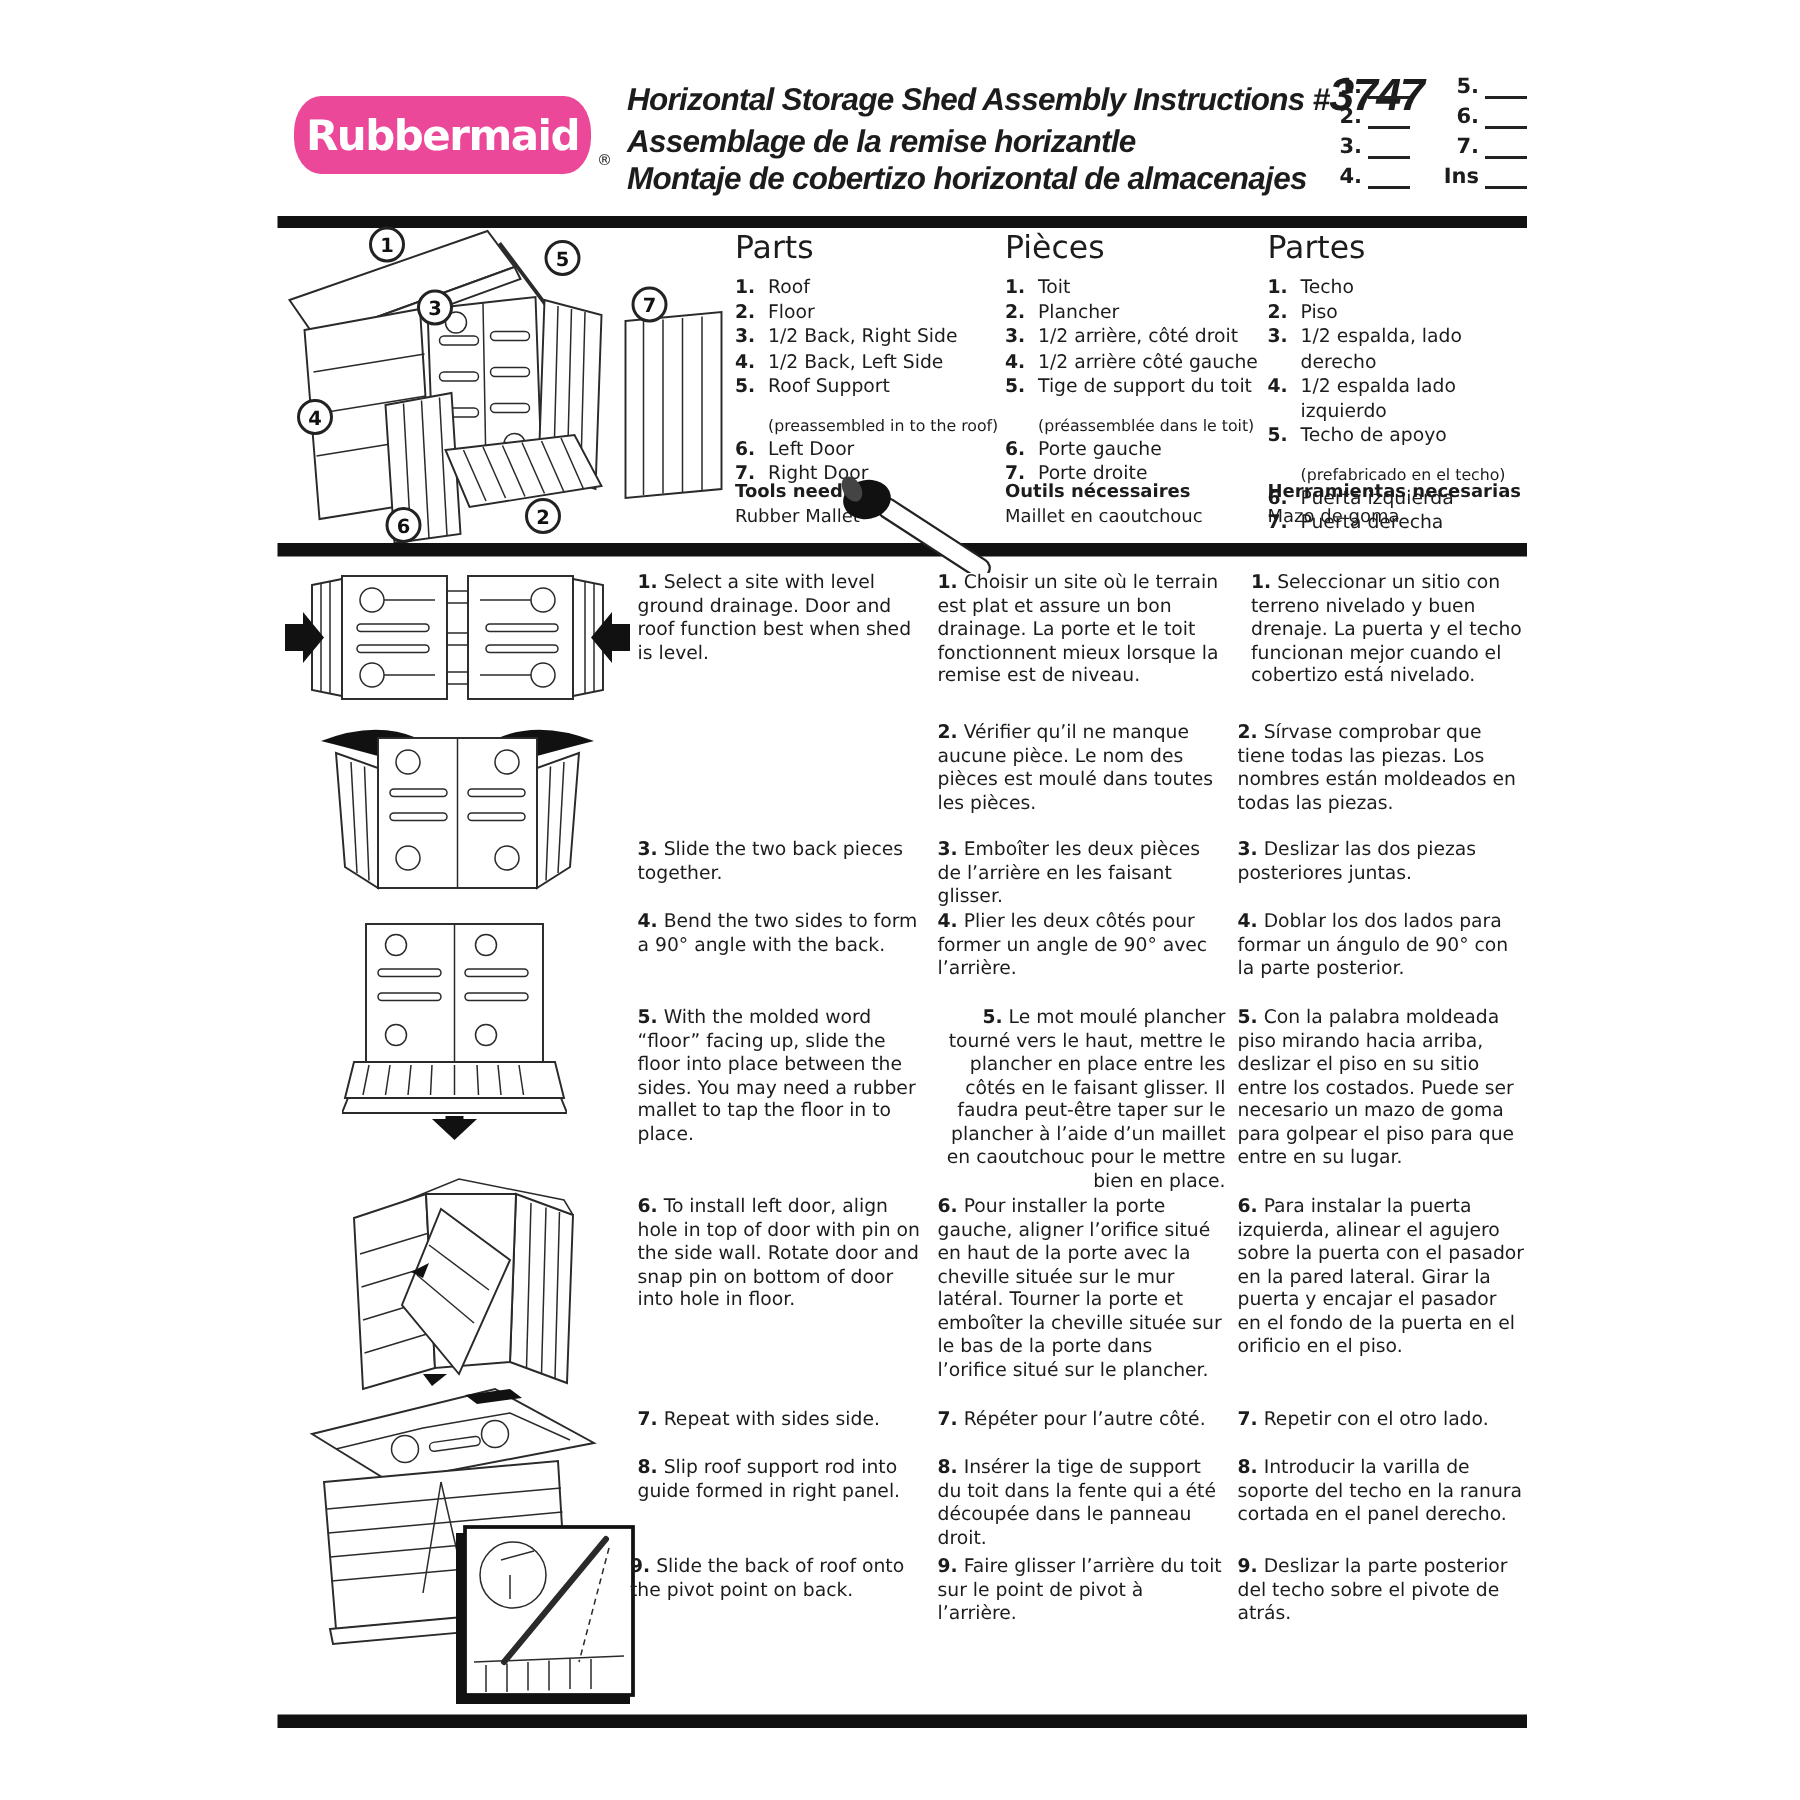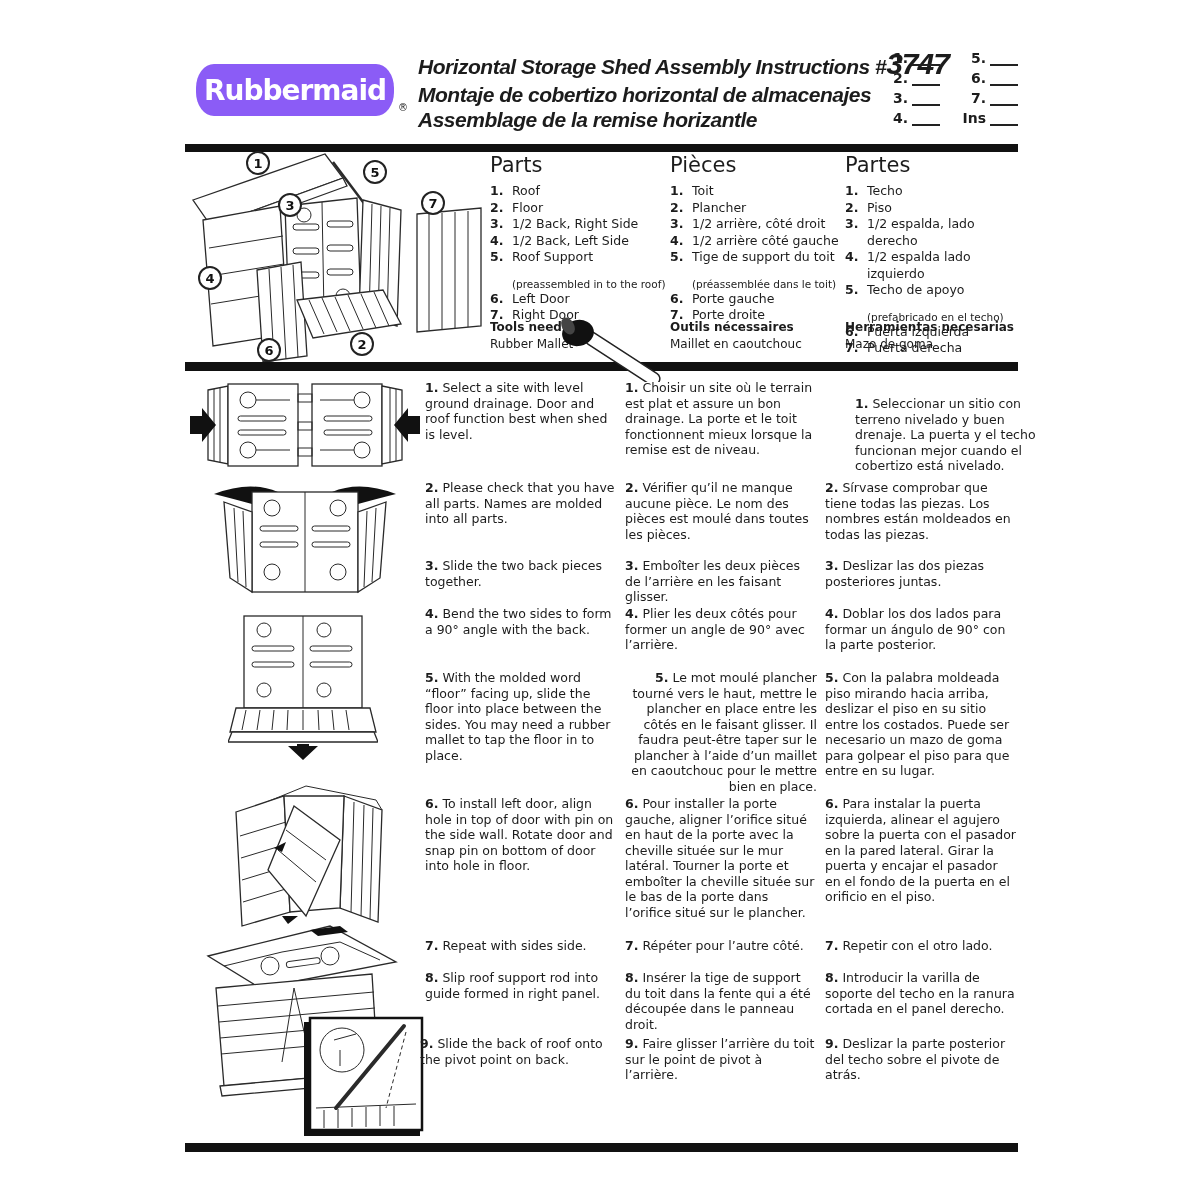--- a/index.html
+++ b/index.html
@@ -1,20 +1,20 @@
 <!DOCTYPE html>
 <html><head>
 <meta charset="utf-8">
 <style>
   html,body{margin:0;padding:0;background:#e8e8e8;}
   .page{position:relative;width:1200px;height:1200px;background:#ffffff;
         font-family:"DejaVu Sans","Liberation Sans",sans-serif;color:#1c1c1c;overflow:hidden;}
   .abs{position:absolute;}
   
-  .logo{left:196px;top:64px;width:198px;height:52px;background:#8b5cf6;border-radius:18px/24px;
+  .logo{left:196px;top:64px;width:198px;height:52px;background:#ec4899;border-radius:18px/24px;
         display:flex;align-items:center;justify-content:center;}
   .logo span{color:#fff;font-weight:bold;font-size:28px;letter-spacing:-1px;}
   .regmark{left:398px;top:102px;font-size:10px;}
   .titleblock{left:418px;top:46px;width:480px;line-height:1.2;}
   .titleblock .t{font-family:"Liberation Sans",sans-serif;font-style:italic;font-weight:bold;
                  font-size:21px;white-space:nowrap;letter-spacing:-0.5px;}
   .model{font-size:30px;letter-spacing:-1px;}
   .checklist{left:893px;top:50px;width:125px;font-size:14px;font-weight:600;}
   .checklist .row{display:flex;justify-content:space-between;margin-bottom:4px;}
   .checklist .cell{display:flex;align-items:flex-end;}
@@ -45,22 +45,22 @@
 
 <div class="page">
 
   <div class="abs logo">
     <span>Rubbermaid</span>
   </div>
   <div class="abs regmark">®</div>
 
   <div class="abs titleblock">
     <div class="t"><span>Horizontal Storage Shed Assembly Instructions #</span><span class="model">3747</span></div>
+    <div class="t">Assemblage de la remise horizantle</div>
     <div class="t">Montaje de cobertizo horizontal de almacenajes</div>
-    <div class="t">Assemblage de la remise horizantle</div>
   </div>
 
   <div class="abs checklist">
     <div class="row">
       <span class="cell">
           <span>1.</span>
           <span class="blank"></span>
         </span>
       <span class="cell">
           <span>5.</span>
@@ -426,40 +426,39 @@
     <polyline class="sthin" points="126,186 226,182"></polyline>
     <line class="sthin" x1="134" y1="188" x2="134" y2="206"></line>
       <line class="sthin" x1="148" y1="187" x2="148" y2="206"></line>
     <line class="sthin" x1="162" y1="186" x2="162" y2="205"></line>
       <line class="sthin" x1="176" y1="185" x2="176" y2="205"></line>
     <line class="sthin" x1="190" y1="184" x2="190" y2="204"></line>
       <line class="sthin" x1="204" y1="184" x2="204" y2="204"></line>
   </svg>
 
   <p class="step" style="left:425px;top:380px;"><b>1.</b> <span>Select a site with level ground drainage. Door and roof function best when shed is level.</span></p>
-  <p class="step" style="left:425px;top:480px;"><b>2.</b> <span>Please check that you have all parts. Names are molded into all parts.</span></p>
   <p class="step" style="left:425px;top:558px;"><b>3.</b> <span>Slide the two back pieces together.</span></p>
   <p class="step" style="left:425px;top:606px;"><b>4.</b> <span>Bend the two sides to form a 90° angle with the back.</span></p>
   <p class="step" style="left:425px;top:670px;"><b>5.</b> <span>With the molded word “floor” facing up, slide the floor into place between the sides. You may need a rubber mallet to tap the floor in to place.</span></p>
   <p class="step" style="left:425px;top:796px;"><b>6.</b> <span>To install left door, align hole in top of door with pin on the side wall. Rotate door and snap pin on bottom of door into hole in floor.</span></p>
   <p class="step" style="left:425px;top:938px;"><b>7.</b> <span>Repeat with sides side.</span></p>
   <p class="step" style="left:425px;top:970px;"><b>8.</b> <span>Slip roof support rod into guide formed in right panel.</span></p>
   <p class="step" style="left:420px;top:1036px;"><b>9.</b> <span>Slide the back of roof onto the pivot point on back.</span></p>
 
   <p class="step" style="left:625px;top:380px;"><b>1.</b> <span>Choisir un site où le terrain est plat et assure un bon drainage. La porte et le toit fonctionnent mieux lorsque la remise est de niveau.</span></p>
   <p class="step" style="left:625px;top:480px;"><b>2.</b> <span>Vérifier qu’il ne manque aucune pièce. Le nom des pièces est moulé dans toutes les pièces.</span></p>
   <p class="step" style="left:625px;top:558px;"><b>3.</b> <span>Emboîter les deux pièces de l’arrière en les faisant glisser.</span></p>
   <p class="step" style="left:625px;top:606px;"><b>4.</b> <span>Plier les deux côtés pour former un angle de 90° avec l’arrière.</span></p>
   <p class="step" style="left:625px;top:670px;text-align:right;"><b>5.</b> <span>Le mot moulé plancher tourné vers le haut, mettre le plancher en place entre les côtés en le faisant glisser. Il faudra peut-être taper sur le plancher à l’aide d’un maillet en caoutchouc pour le mettre bien en place.</span></p>
   <p class="step" style="left:625px;top:796px;"><b>6.</b> <span>Pour installer la porte gauche, aligner l’orifice situé en haut de la porte avec la cheville située sur le mur latéral. Tourner la porte et emboîter la cheville située sur le bas de la porte dans l’orifice situé sur le plancher.</span></p>
   <p class="step" style="left:625px;top:938px;"><b>7.</b> <span>Répéter pour l’autre côté.</span></p>
   <p class="step" style="left:625px;top:970px;"><b>8.</b> <span>Insérer la tige de support du toit dans la fente qui a été découpée dans le panneau droit.</span></p>
   <p class="step" style="left:625px;top:1036px;"><b>9.</b> <span>Faire glisser l’arrière du toit sur le point de pivot à l’arrière.</span></p>
 
-  <p class="step" style="left:855px;top:380px;margin-top:16px;"><b>1.</b> <span>Seleccionar un sitio con terreno nivelado y buen drenaje. La puerta y el techo funcionan mejor cuando el cobertizo está nivelado.</span></p>
+  <p class="step" style="left:834px;top:380px;"><b>1.</b> <span>Seleccionar un sitio con terreno nivelado y buen drenaje. La puerta y el techo funcionan mejor cuando el cobertizo está nivelado.</span></p>
   <p class="step" style="left:825px;top:480px;"><b>2.</b> <span>Sírvase comprobar que tiene todas las piezas. Los nombres están moldeados en todas las piezas.</span></p>
   <p class="step" style="left:825px;top:558px;"><b>3.</b> <span>Deslizar las dos piezas posteriores juntas.</span></p>
   <p class="step" style="left:825px;top:606px;"><b>4.</b> <span>Doblar los dos lados para formar un ángulo de 90° con la parte posterior.</span></p>
   <p class="step" style="left:825px;top:670px;"><b>5.</b> <span>Con la palabra moldeada piso mirando hacia arriba, deslizar el piso en su sitio entre los costados. Puede ser necesario un mazo de goma para golpear el piso para que entre en su lugar.</span></p>
   <p class="step" style="left:825px;top:796px;"><b>6.</b> <span>Para instalar la puerta izquierda, alinear el agujero sobre la puerta con el pasador en la pared lateral. Girar la puerta y encajar el pasador en el fondo de la puerta en el orificio en el piso.</span></p>
   <p class="step" style="left:825px;top:938px;"><b>7.</b> <span>Repetir con el otro lado.</span></p>
   <p class="step" style="left:825px;top:970px;"><b>8.</b> <span>Introducir la varilla de soporte del techo en la ranura cortada en el panel derecho.</span></p>
   <p class="step" style="left:825px;top:1036px;"><b>9.</b> <span>Deslizar la parte posterior del techo sobre el pivote de atrás.</span></p>
 
 </div>

